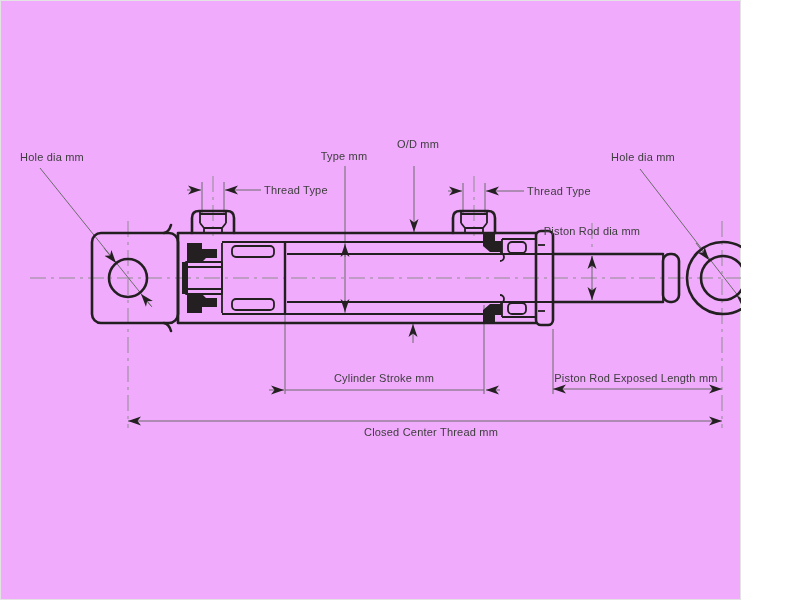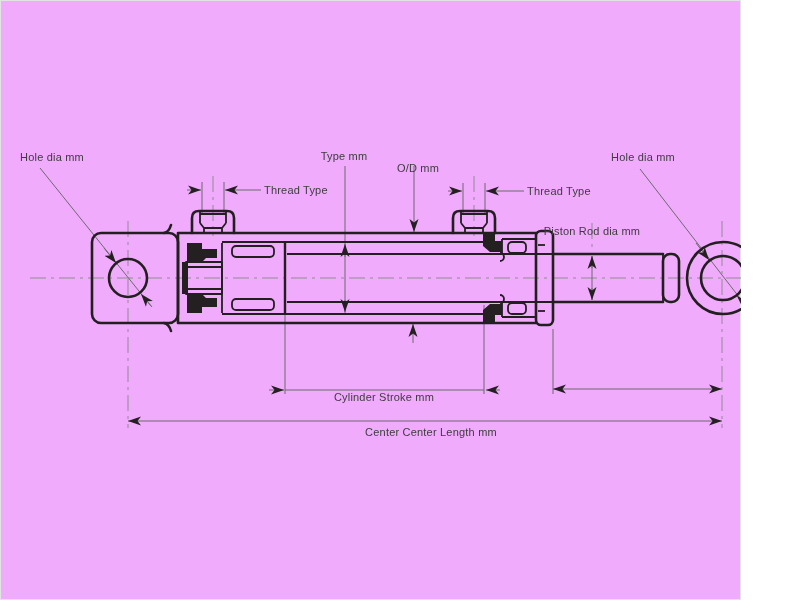--- a/index.html
+++ b/index.html
@@ -128,25 +128,26 @@
       <path d="M483,322 L495,322 V315 H502 V304 H490 L483,310 Z"></path>
     </g>
   </svg>
 
   <div class="lbl ctr" style="left:52px;top:151px">Hole dia mm</div>
 
   <div class="lbl" style="left:264px;top:184px">Thread Type</div>
 
   <div class="lbl ctr" style="left:344px;top:150px">Type mm</div>
 
-  <div class="lbl ctr" style="left:418px;top:162px">O/D mm</div>
+  <div class="lbl ctr" style="left:418px;top:138px">O/D mm</div>
 
   <div class="lbl" style="left:527px;top:185px">Thread Type</div>
 
   <div class="lbl ctr" style="left:643px;top:151px">Hole dia mm</div>
 
   <div class="lbl ctr" style="left:592px;top:225px">Piston Rod dia mm</div>
 
-  <div class="lbl ctr" style="left:384px;top:391px">Cylinder Stroke mm</div>
+  <div class="lbl ctr" style="left:384px;top:372px">Cylinder Stroke mm</div>
 
+  <div class="lbl ctr" style="left:636px;top:372px">Piston Rod Exposed Length mm</div>
 
-  <div class="lbl ctr" style="left:431px;top:426px">Center Center Length mm</div>
+  <div class="lbl ctr" style="left:431px;top:426px">Closed Center Thread mm</div>
 </div>
 
 </body></html>

